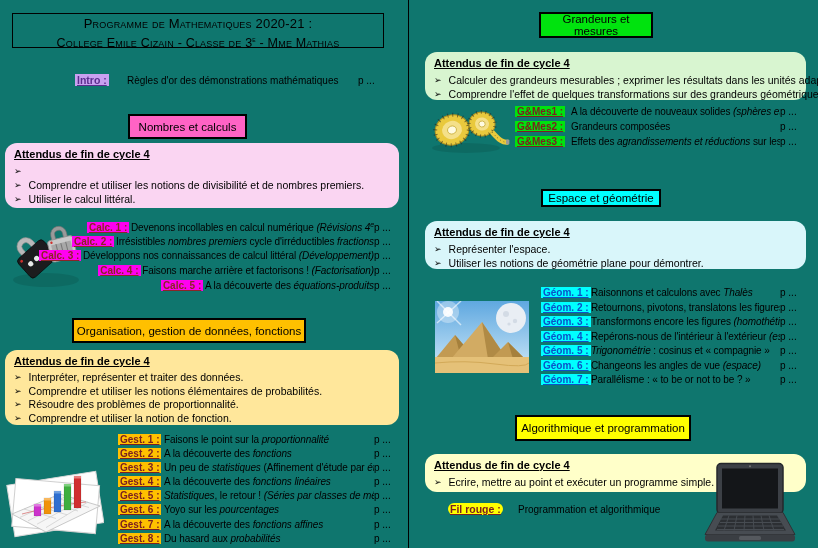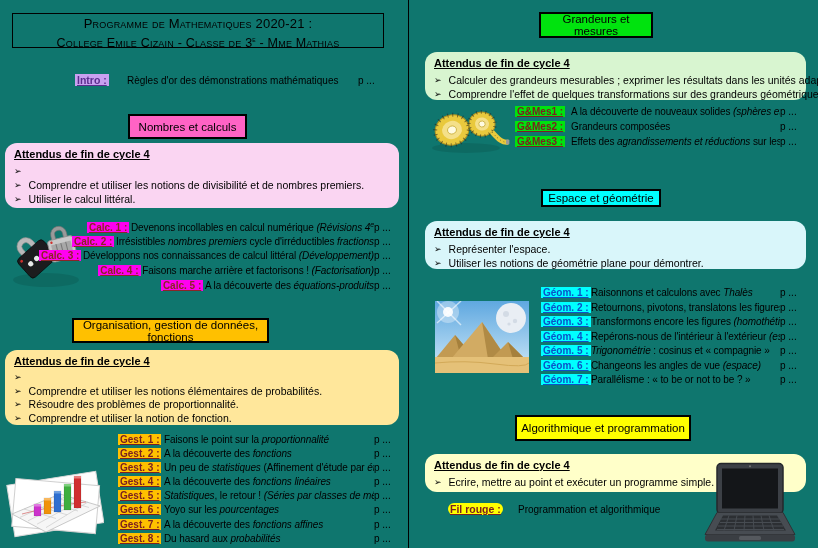--- a/index.html
+++ b/index.html
@@ -30,21 +30,21 @@
   .sec-grandeurs .label-chip    { background:var(--accent-green);  color:#7b2020; }
   .sec-espace .label-chip       { background:var(--accent-cyan);   color:#0b52c8; }
   .chip-fil     { background:var(--accent-yellow); color:#7b2020;border-radius:6px; }
 
   
   .header-box {
     position:absolute; border:2px solid #000; display:flex; align-items:center;
     justify-content:center; font-size:11.5px; text-align:center;
   }
   .hdr-nombres { left:128px; top:114px; width:119px; height:25px; background:var(--accent-pink); }
-  .hdr-organisation { left:72px; top:318px; width:197px; height:25px; background:var(--accent-orange); }
+  .hdr-organisation { left:72px; top:318px; width:234px; height:25px; background:var(--accent-orange); }
   .hdr-grandeurs { left:539px; top:12px; width:114px; height:26px; background:var(--accent-green); }
   .hdr-espace { left:541px; top:189px; width:120px; height:18px; background:var(--accent-cyan); }
   .hdr-algorithmique { left:515px; top:415px; width:176px; height:26px; background:var(--accent-yellow); }
 
   
   .panel { position:absolute; padding:5px 9px 0 9px;border-radius:12px; }
   .panel-nombres { left:5px; top:143px; width:394px; height:65px; background:var(--pink-light); }
   .panel-organisation { left:5px; top:350px; width:394px; height:75px; background:var(--orange-light); }
   .panel-grandeurs { left:425px; top:52px; width:381px; height:48px; background:var(--green-light); }
   .panel-espace { left:425px; top:221px; width:381px; height:48px; background:var(--cyan-light); }
@@ -166,20 +166,21 @@
       </div>
     </div>
 
   <div class="header-box hdr-organisation">Organisation, gestion de données, fonctions</div>
 
   <div class="panel panel-organisation">
     <div class="panel-title">Attendus de fin de cycle 4</div>
     <div>
         <div class="bullet-row">
           <span class="bullet-glyph">➢</span>
+          <span class="bullet-text">Interpréter, représenter et traiter des données.</span>
         </div>
         <div class="bullet-row">
           <span class="bullet-glyph">➢</span>
           <span class="bullet-text">Comprendre et utiliser les notions élémentaires de probabilités.</span>
         </div>
         <div class="bullet-row">
           <span class="bullet-glyph">➢</span>
           <span class="bullet-text">Résoudre des problèmes de proportionnalité.</span>
         </div>
         <div class="bullet-row">

